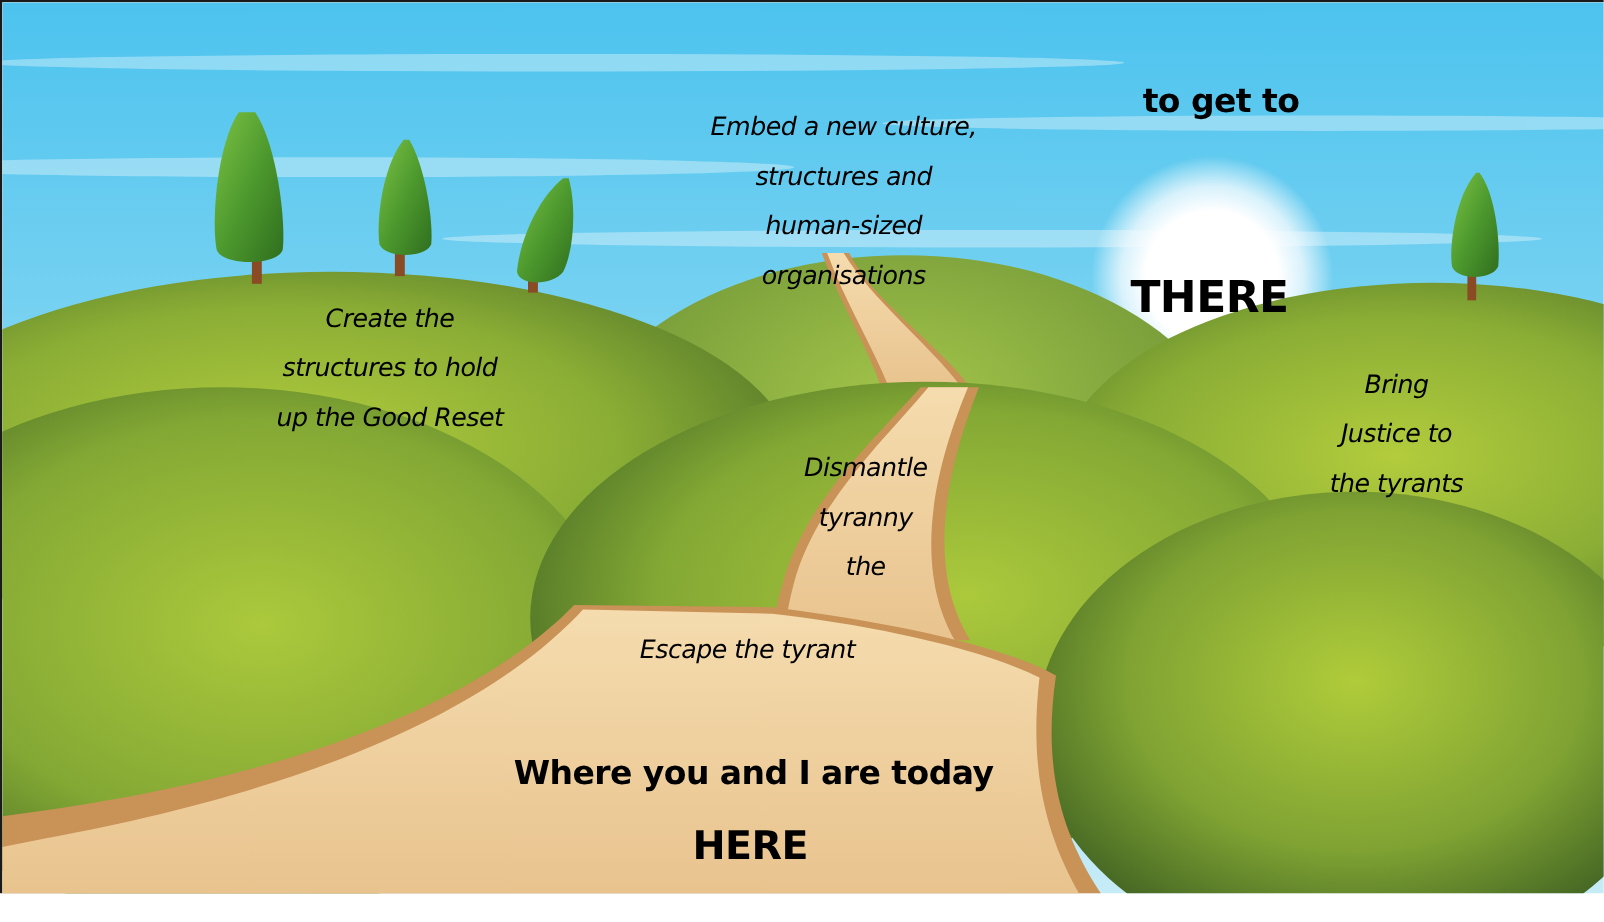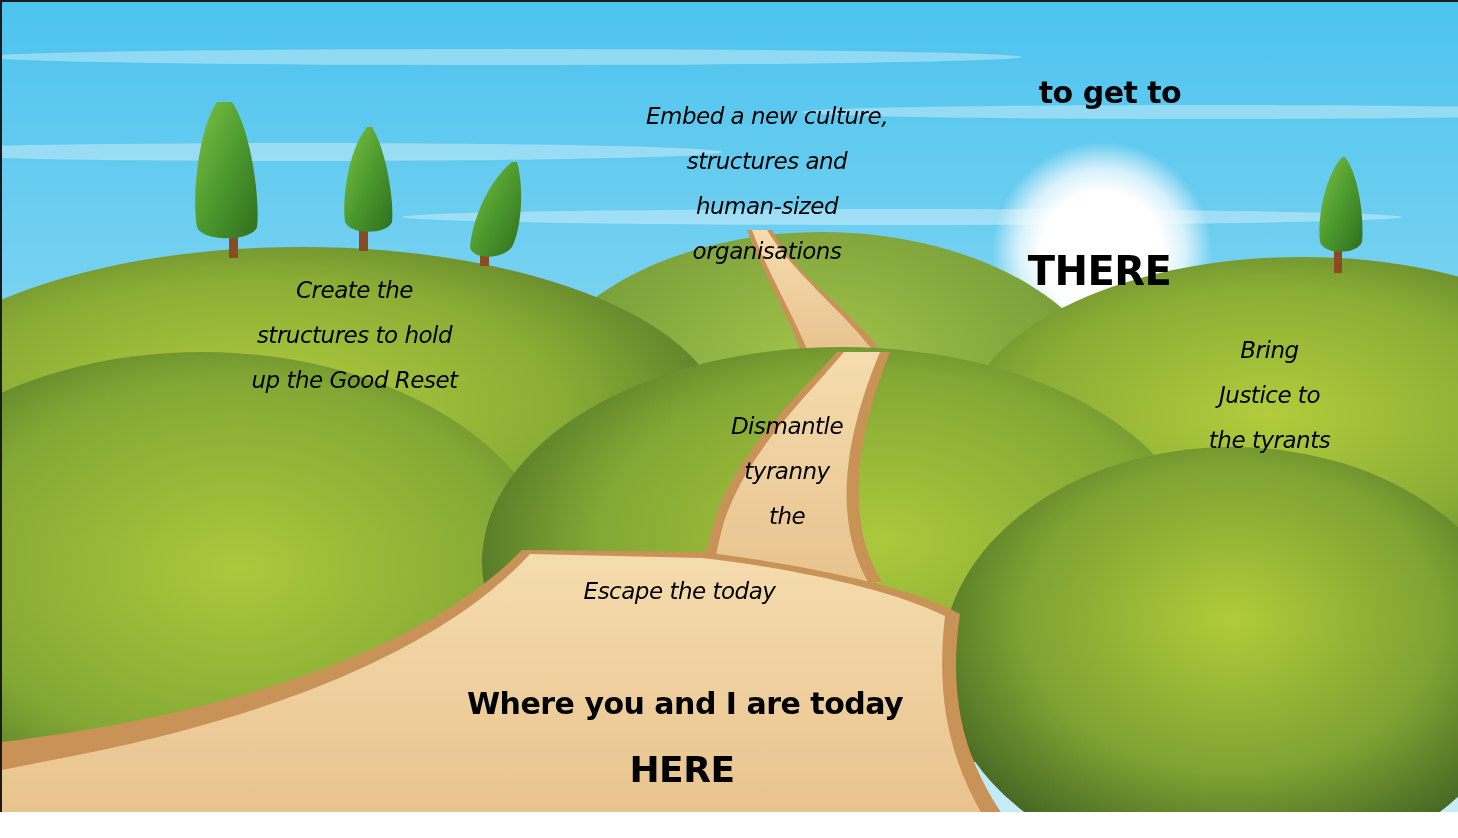--- a/index.html
+++ b/index.html
@@ -129,19 +129,19 @@
     <span class="line">Justice to</span>
     <span class="line">the tyrants</span>
   </div>
 
   <div class="label it" style="left:695px; top:402px; width:180px;text-align:center;">
     <span class="line">Dismantle</span>
     <span class="line">tyranny</span>
     <span class="line">the</span>
   </div>
 
-  <div class="label it" style="left:530px; top:567px; width:295px;">Escape the today</div>
+  <div class="label it" style="left:530px; top:567px; width:295px;">Escape the tyrant</div>
 
 
   <div class="label bold" style="left:465px; top:680px; width:430px; font-size:30px; line-height:44px;">Where you and I are today</div>
 
   <div class="label bold" style="left:605px; top:738px; width:150px; font-size:36px; line-height:60px;">HERE</div>
 </div>
 
 </body></html>

